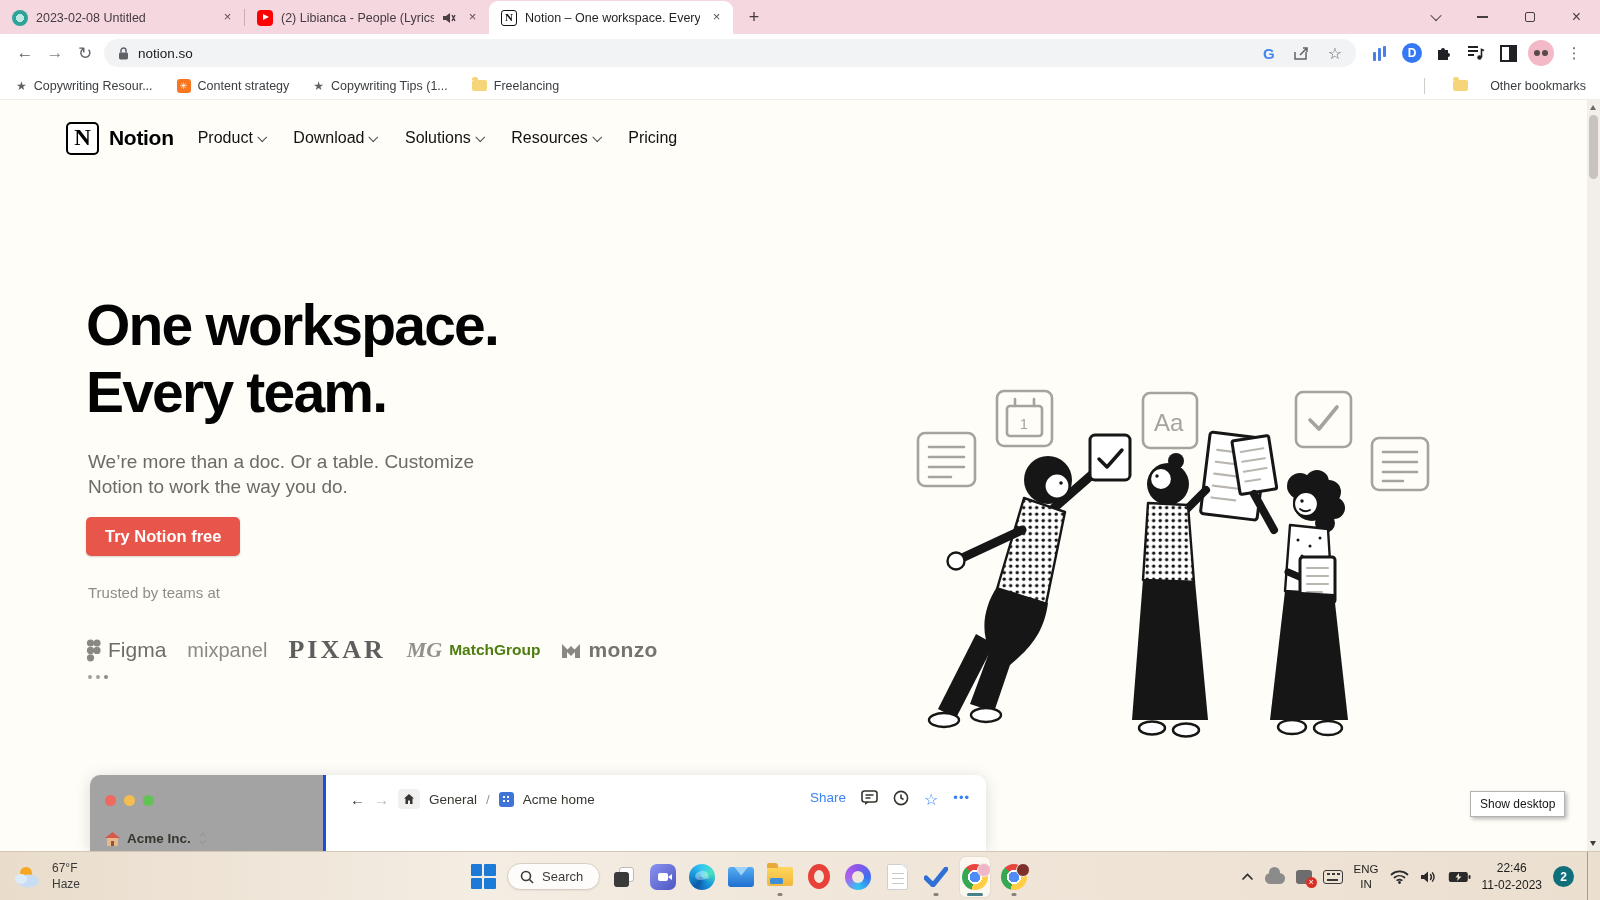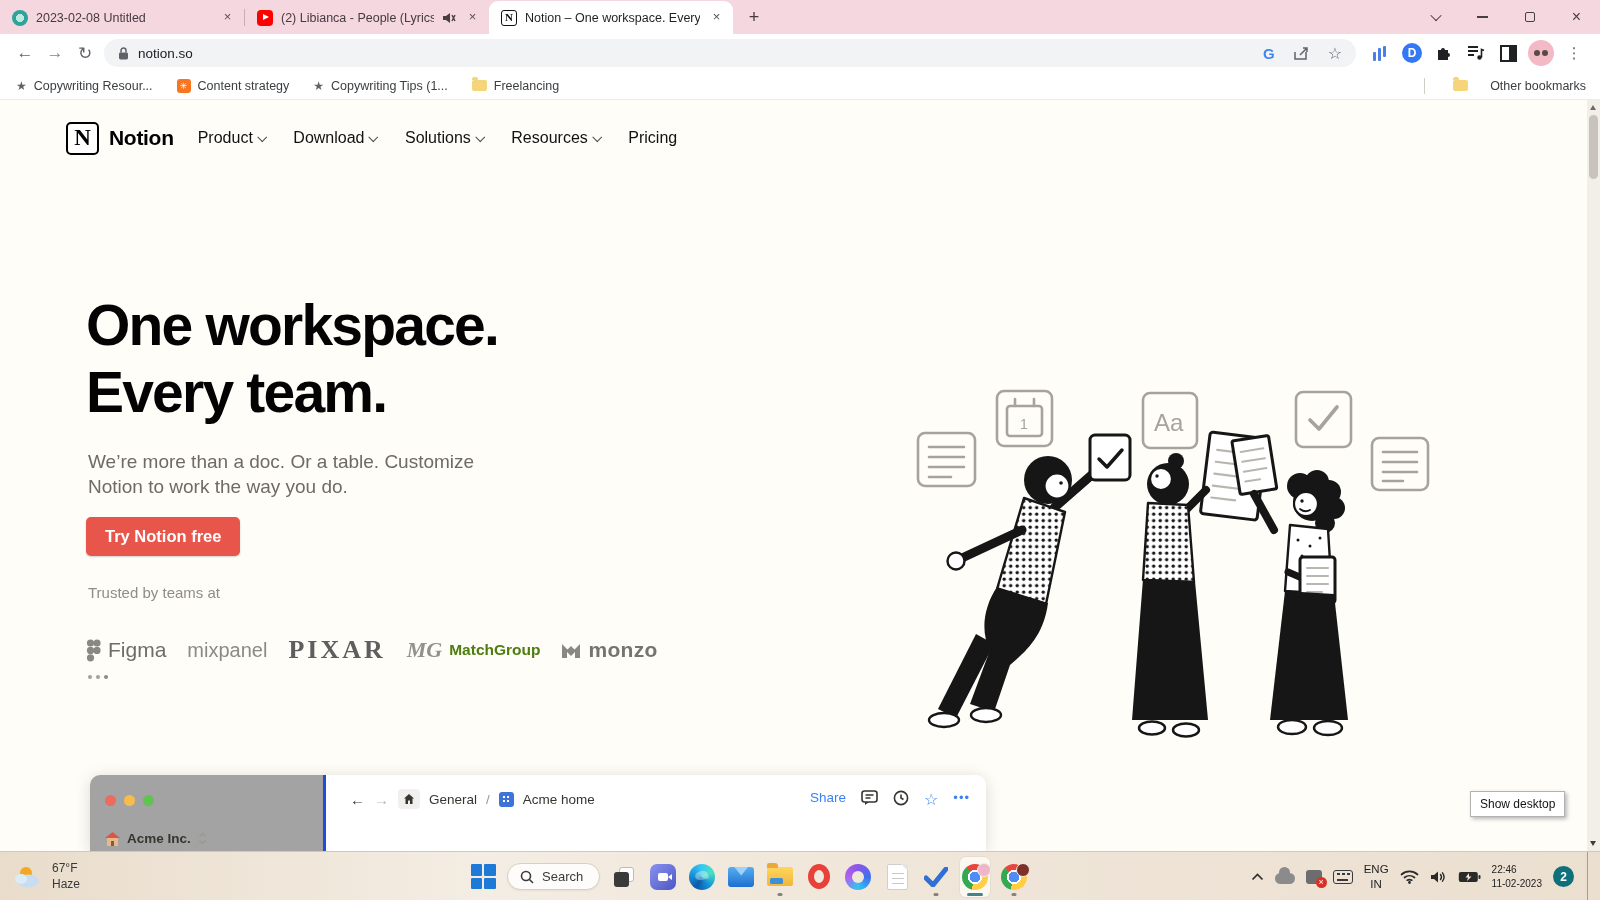--- a/index.html
+++ b/index.html
@@ -174,21 +174,21 @@
   .chromeicon { width:26px; height:26px; border-radius:50%; position:relative;
      background:radial-gradient(circle at 50% 50%, #4e8df5 0 29%, #fff 30% 38%, transparent 39%),
                 conic-gradient(from -45deg,#e8453c 0 120deg,#ffce44 120deg 240deg,#36a852 240deg 360deg); }
   .miniavatar { position:absolute; right:-3px; top:-1px; width:14px; height:14px; border-radius:50%;
                 border:1px solid #f2ebe0; }
   .ma-pink { background:#efb6c7; }
   .ma-dark { background:#7c3029; }
   .tb-right { position:absolute; right:8px; top:0; height:49px; display:flex; align-items:center; gap:11px; }
   .trayic { display:flex; align-items:center; justify-content:center; cursor:pointer; }
   .langblk { font-size:11.5px; color:#1f1f1f; text-align:center; line-height:1.25; cursor:pointer; }
-  .clockblk { text-align:left; font-size:10px; color:#1d1d1d; line-height:1.35; cursor:pointer; }
+  .clockblk { text-align:center; font-size:12px; color:#1d1d1d; line-height:1.35; cursor:pointer; }
   .badge { width:21px; height:21px; border-radius:50%; background:#0f6f7b; color:#fff; font-size:12px;
            font-weight:700; display:flex; align-items:center; justify-content:center; cursor:pointer; }
   .sd-sliver { width:5px; height:49px; border-left:1px solid #a79d8f; margin-left:2px; cursor:pointer; }
   .cloudic { width:20px; height:11px; background:#8b8b8b; border-radius:8px; position:relative; margin-top:4px; }
   .cloudic::before { content:""; position:absolute; left:4px; top:-6px; width:11px; height:11px; border-radius:50%; background:#8b8b8b; }
   .syncic { width:16px; height:14px; background:#6d6d6d; border-radius:3px; position:relative; }
   .syncic::after { content:"×"; position:absolute; right:-5px; bottom:-4px; width:11px; height:11px; border-radius:50%;
                    background:#d93025; color:#fff; font-size:9px; line-height:11px; text-align:center; }
   .kbic { width:20px; height:14px; border:1.5px solid #3a3a3a; border-radius:3px; position:relative; }
   .kbic::after { content:""; position:absolute; left:3px; bottom:2px; width:11px; height:1.5px; background:#3a3a3a; }

